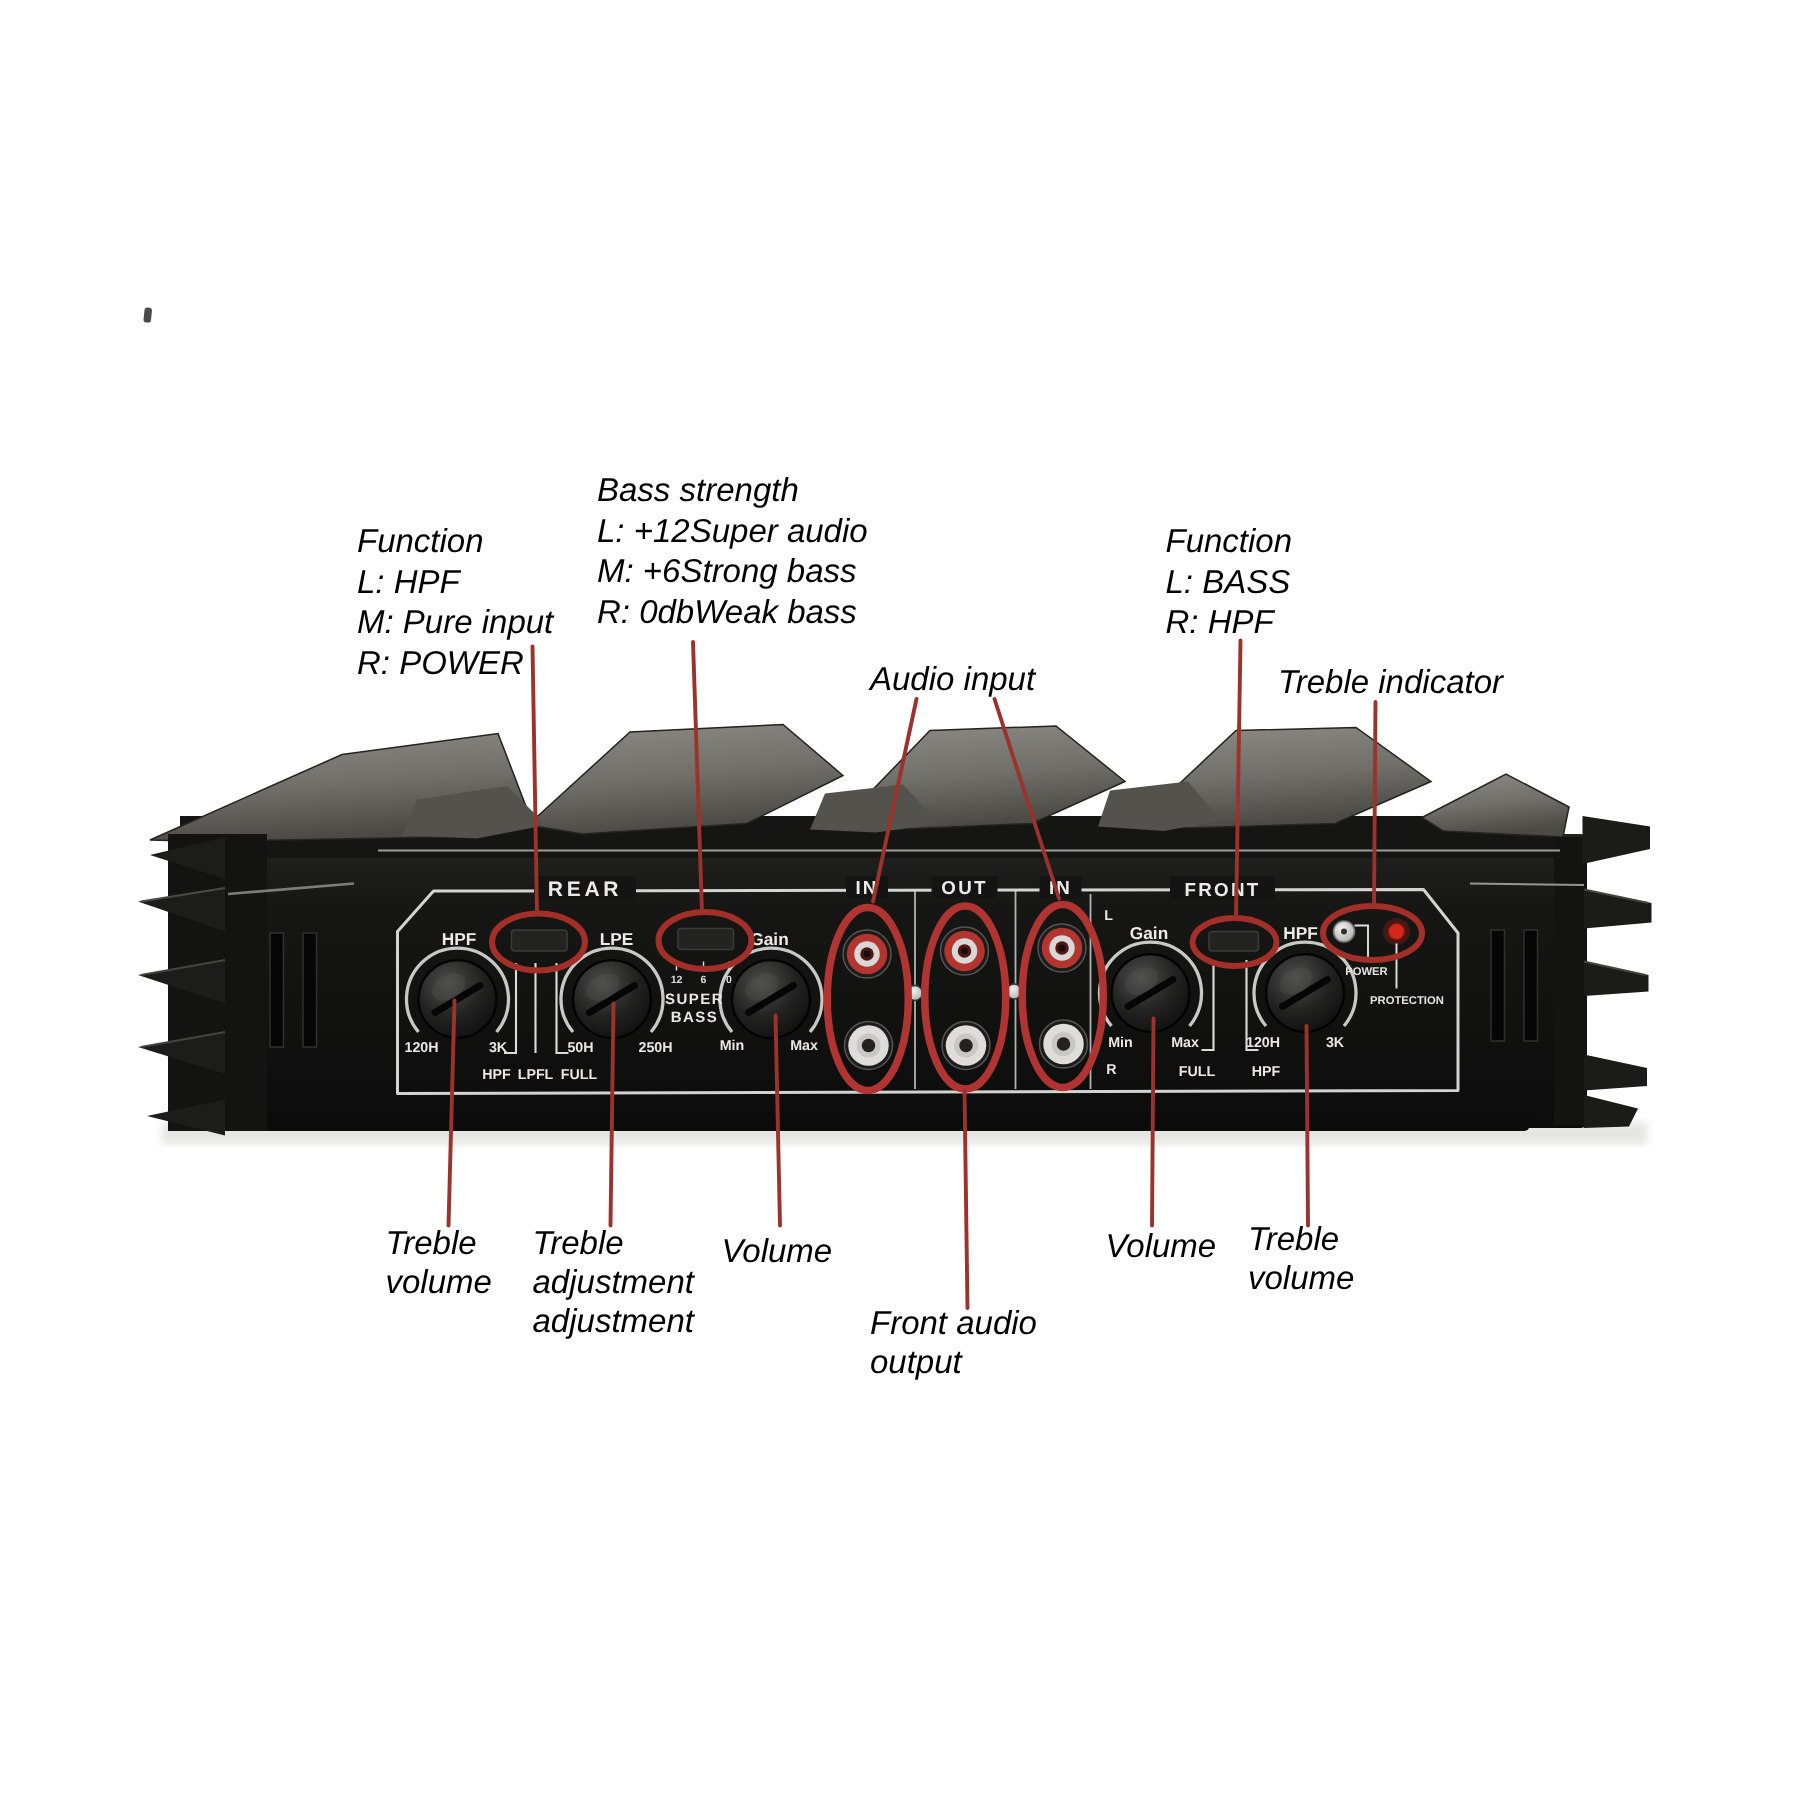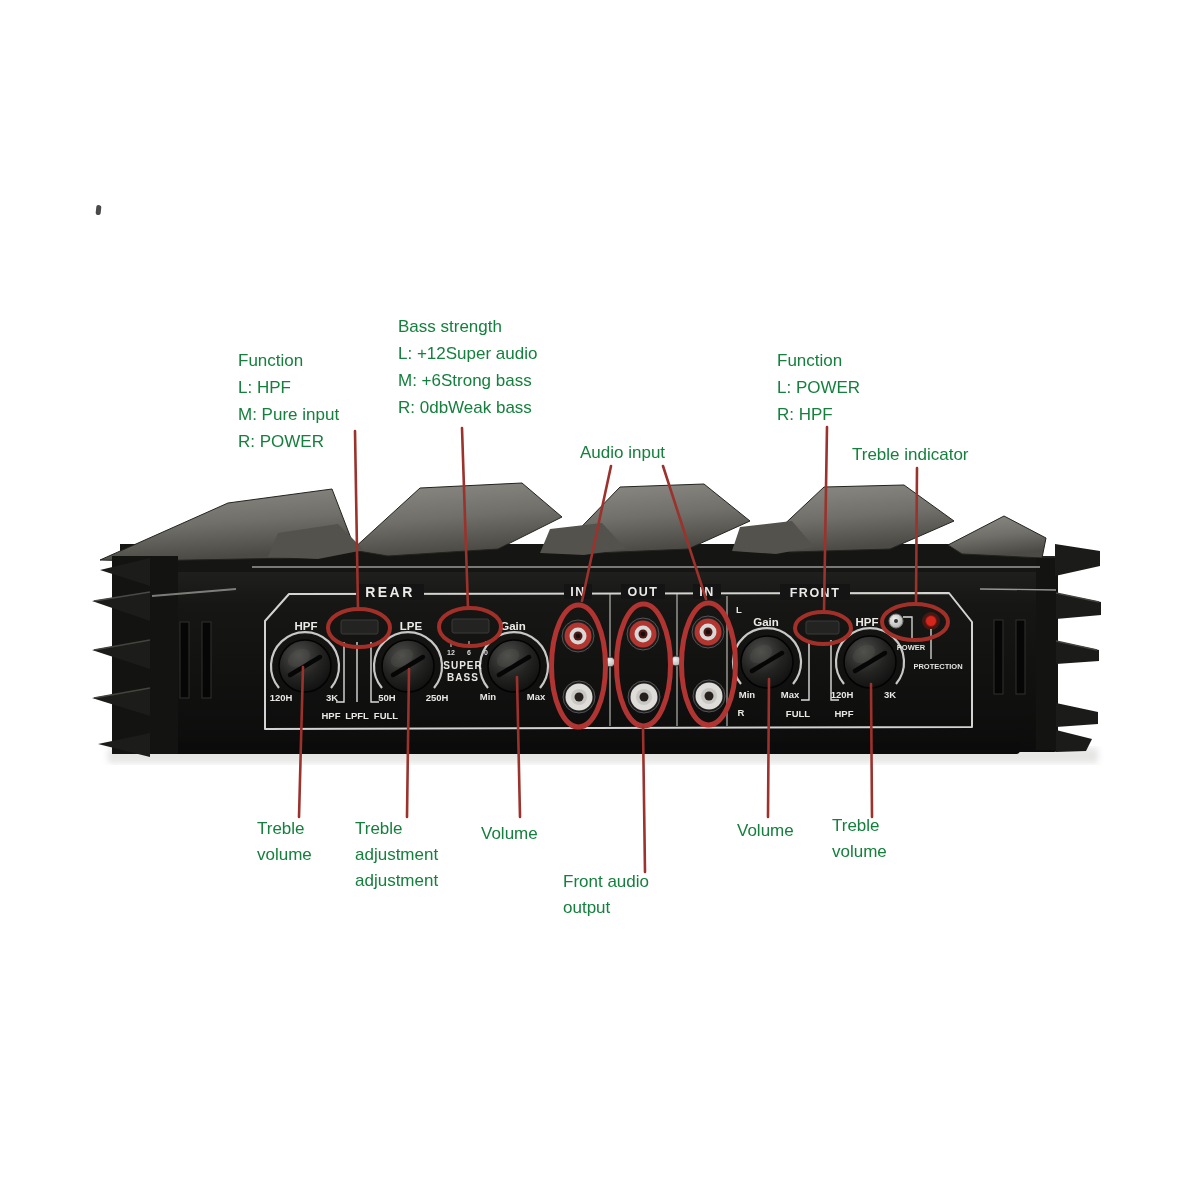--- a/index.html
+++ b/index.html
@@ -1,19 +1,19 @@
 <!DOCTYPE html>
 <html><head>
 <meta charset="utf-8">
 <style>
   html,body{margin:0;padding:0;background:#ffffff;}
   #stage{position:relative;width:1200px;height:1200px;background:#ffffff;overflow:hidden;
          font-family:"Liberation Sans", sans-serif;}
   #device{position:absolute;left:0;top:0;width:1200px;height:1200px;}
-  .ann{position:absolute;font-size:17px;line-height:27px;color:#15803d;white-space:nowrap;}
+  .ann{position:absolute;font-size:22px;line-height:27px;color:#000000;white-space:nowrap;font-style:italic;}
   .ann span{display:block;}
   .ann.bot{line-height:26px;}
   .pt      { font:bold 11.5px "Liberation Sans", sans-serif; fill:#ecebe7; }
   .pt-sm   { font:bold 9.5px  "Liberation Sans", sans-serif; fill:#e8e7e3; }
   .pt-xs   { font:bold 7.5px  "Liberation Sans", sans-serif; fill:#e4e3df; }
   .pt-tick { font:bold 7px    "Liberation Sans", sans-serif; fill:#ddd; }
   .pt-sec  { font:bold 12.5px "Liberation Sans", sans-serif; fill:#eceae6; letter-spacing:1.5px; }
   .pt-rear { font:bold 14px   "Liberation Sans", sans-serif; fill:#eceae6; letter-spacing:2.5px; }
   .pt-sb   { font:bold 10px   "Liberation Sans", sans-serif; fill:#e8e7e3; letter-spacing:1px; }
 </style>
@@ -306,21 +306,21 @@
   <span>M: +6Strong bass</span>
   <span>R: 0dbWeak bass</span>
 </div>
 
 <div class="ann" style="left:580px; top:439px;">
   <span>Audio input</span>
 </div>
 
 <div class="ann" style="left:777px; top:347px;">
   <span>Function</span>
-  <span>L: POWER</span>
+  <span>L: BASS</span>
   <span>R: HPF</span>
 </div>
 
 <div class="ann" style="left:852px; top:441px;">
   <span>Treble indicator</span>
 </div>
 
 <div class="ann bot" style="left:257px; top:816px;">
   <span>Treble</span>
   <span>volume</span>
@@ -329,21 +329,21 @@
 <div class="ann bot" style="left:355px; top:816px;">
   <span>Treble</span>
   <span>adjustment</span>
   <span>adjustment</span>
 </div>
 
 <div class="ann bot" style="left:481px; top:821px;">
   <span>Volume</span>
 </div>
 
-<div class="ann bot" style="left:563px; top:869px;">
+<div class="ann bot" style="left:580px; top:869px;">
   <span>Front audio</span>
   <span>output</span>
 </div>
 
 <div class="ann bot" style="left:737px; top:818px;">
   <span>Volume</span>
 </div>
 
 <div class="ann bot" style="left:832px; top:813px;">
   <span>Treble</span>

